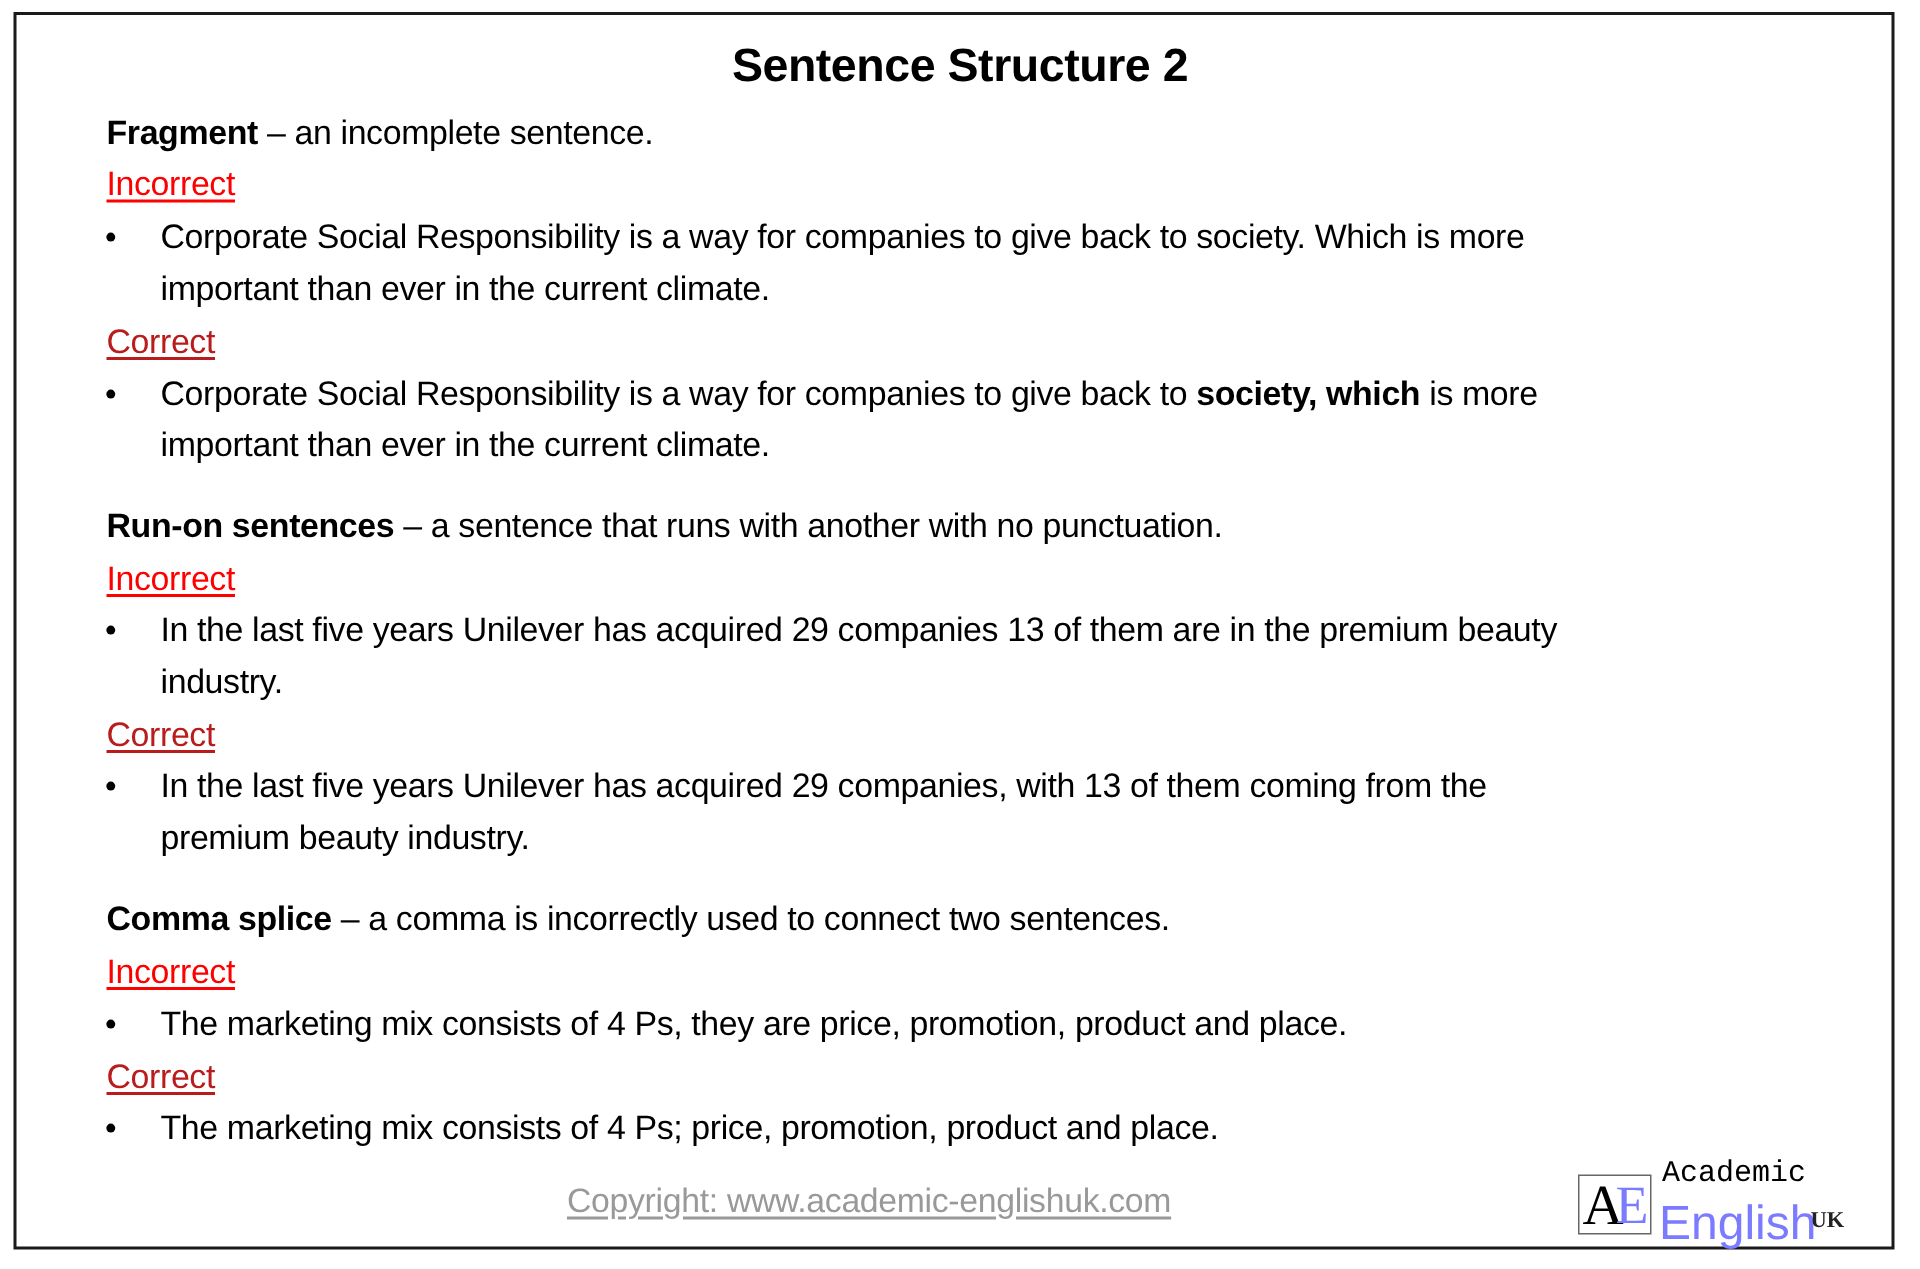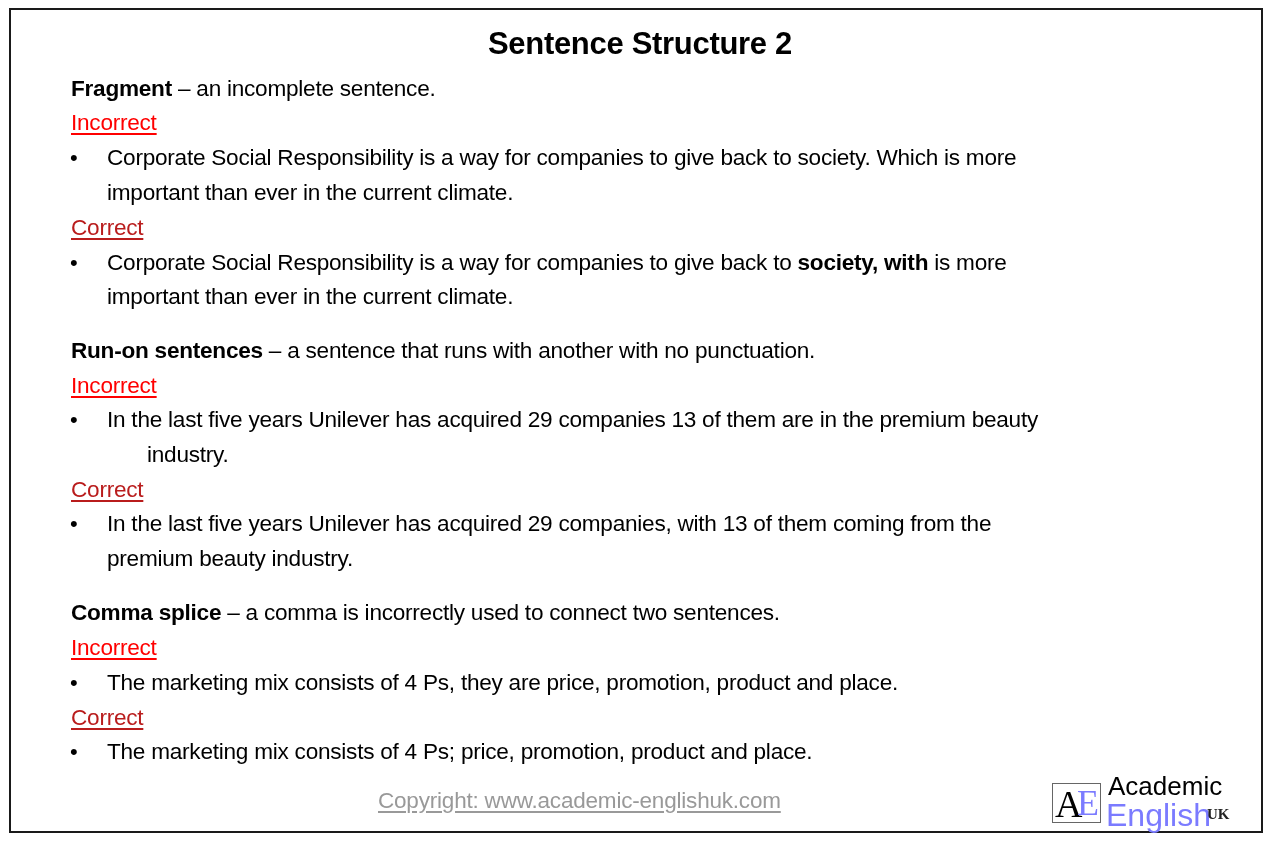--- a/index.html
+++ b/index.html
@@ -16,22 +16,22 @@
   .correct { color: #b91c1c; }
   .bullet { position: absolute; font-size: 22px; line-height: 30px; }
   .copyright { position: absolute; left: 378px; top: 788px; font-size: 22.5px; color: #999999;
                text-decoration: underline; text-underline-offset: 3px; white-space: nowrap; letter-spacing: -0.2px; }
   .logo-box { position: absolute; left: 1052px; top: 783px; width: 49px; height: 40px;
               border: 1.5px solid #666; box-sizing: border-box; overflow: hidden; }
   .logo-a { position: absolute; left: 2px; top: -2px; font-family: "Liberation Serif", "DejaVu Serif", serif;
             font-size: 38px; color: #000; }
   .logo-e { position: absolute; left: 24px; top: -2px; font-family: "Liberation Serif", "DejaVu Serif", serif;
             font-size: 36px; color: #7b7bff; }
-  .logo-word1 { position: absolute; left: 1108px; top: 771px; font-family: Liberation Sans, sans-serif;
-                font-size: 26px; color: #000; white-space: nowrap; }
+  .logo-word1 { position: absolute; left: 1108px; top: 771px; font-family: Liberation Mono, monospace;
+                font-size: 20px; color: #000; white-space: nowrap; }
   .logo-word2 { position: absolute; left: 1106px; top: 797px; font-family: Liberation Sans, sans-serif;
                 font-size: 32px; color: #7b7bff; white-space: nowrap; }
   .logo-uk { position: absolute; left: 1207px; top: 806px; font-family: "Liberation Serif", "DejaVu Serif", serif;
              font-size: 15px; font-weight: bold; color: #222; }
 </style>
 </head>
 <body>
 
 <div class="frame"></div>
 
@@ -40,31 +40,31 @@
 <div class="line heading" style="left:71px; top:74px;">
   <b>Fragment</b><span> – an incomplete sentence.</span>
 </div>
 <div class="line label incorrect" style="left:71px; top:108px;">Incorrect</div>
 <div class="bullet" style="left:70px; top:143px;">•</div>
 <div class="line" style="left:107px; top:143px;">Corporate Social Responsibility is a way for companies to give back to society. Which is more</div>
 <div class="line" style="left:107px; top:178px;">important than ever in the current climate.</div>
 <div class="line label correct" style="left:71px; top:213px;">Correct</div>
 <div class="bullet" style="left:70px; top:248px;">•</div>
 <div class="line" style="left:107px; top:248px;">
-  <span>Corporate Social Responsibility is a way for companies to give back to </span><b>society, with</b><span> is more</span>
+  <span>Corporate Social Responsibility is a way for companies to give back to </span><b>society, which</b><span> is more</span>
 </div>
 <div class="line" style="left:107px; top:282px;">important than ever in the current climate.</div>
 
 <div class="line heading" style="left:71px; top:336px;">
   <b>Run-on sentences</b><span> – a sentence that runs with another with no punctuation.</span>
 </div>
 <div class="line label incorrect" style="left:71px; top:371px;">Incorrect</div>
 <div class="bullet" style="left:70px; top:405px;">•</div>
 <div class="line" style="left:107px; top:405px;">In the last five years Unilever has acquired 29 companies 13 of them are in the premium beauty</div>
-<div class="line" style="left:107px; top:440px;margin-left:40px;">industry.</div>
+<div class="line" style="left:107px; top:440px;">industry.</div>
 <div class="line label correct" style="left:71px; top:475px;">Correct</div>
 <div class="bullet" style="left:70px; top:509px;">•</div>
 <div class="line" style="left:107px; top:509px;">In the last five years Unilever has acquired 29 companies, with 13 of them coming from the</div>
 <div class="line" style="left:107px; top:544px;">premium beauty industry.</div>
 
 <div class="line heading" style="left:71px; top:598px;text-align:center;">
   <b>Comma splice</b><span> – a comma is incorrectly used to connect two sentences.</span>
 </div>
 <div class="line label incorrect" style="left:71px; top:633px;">Incorrect</div>
 <div class="bullet" style="left:70px; top:668px;">•</div>

